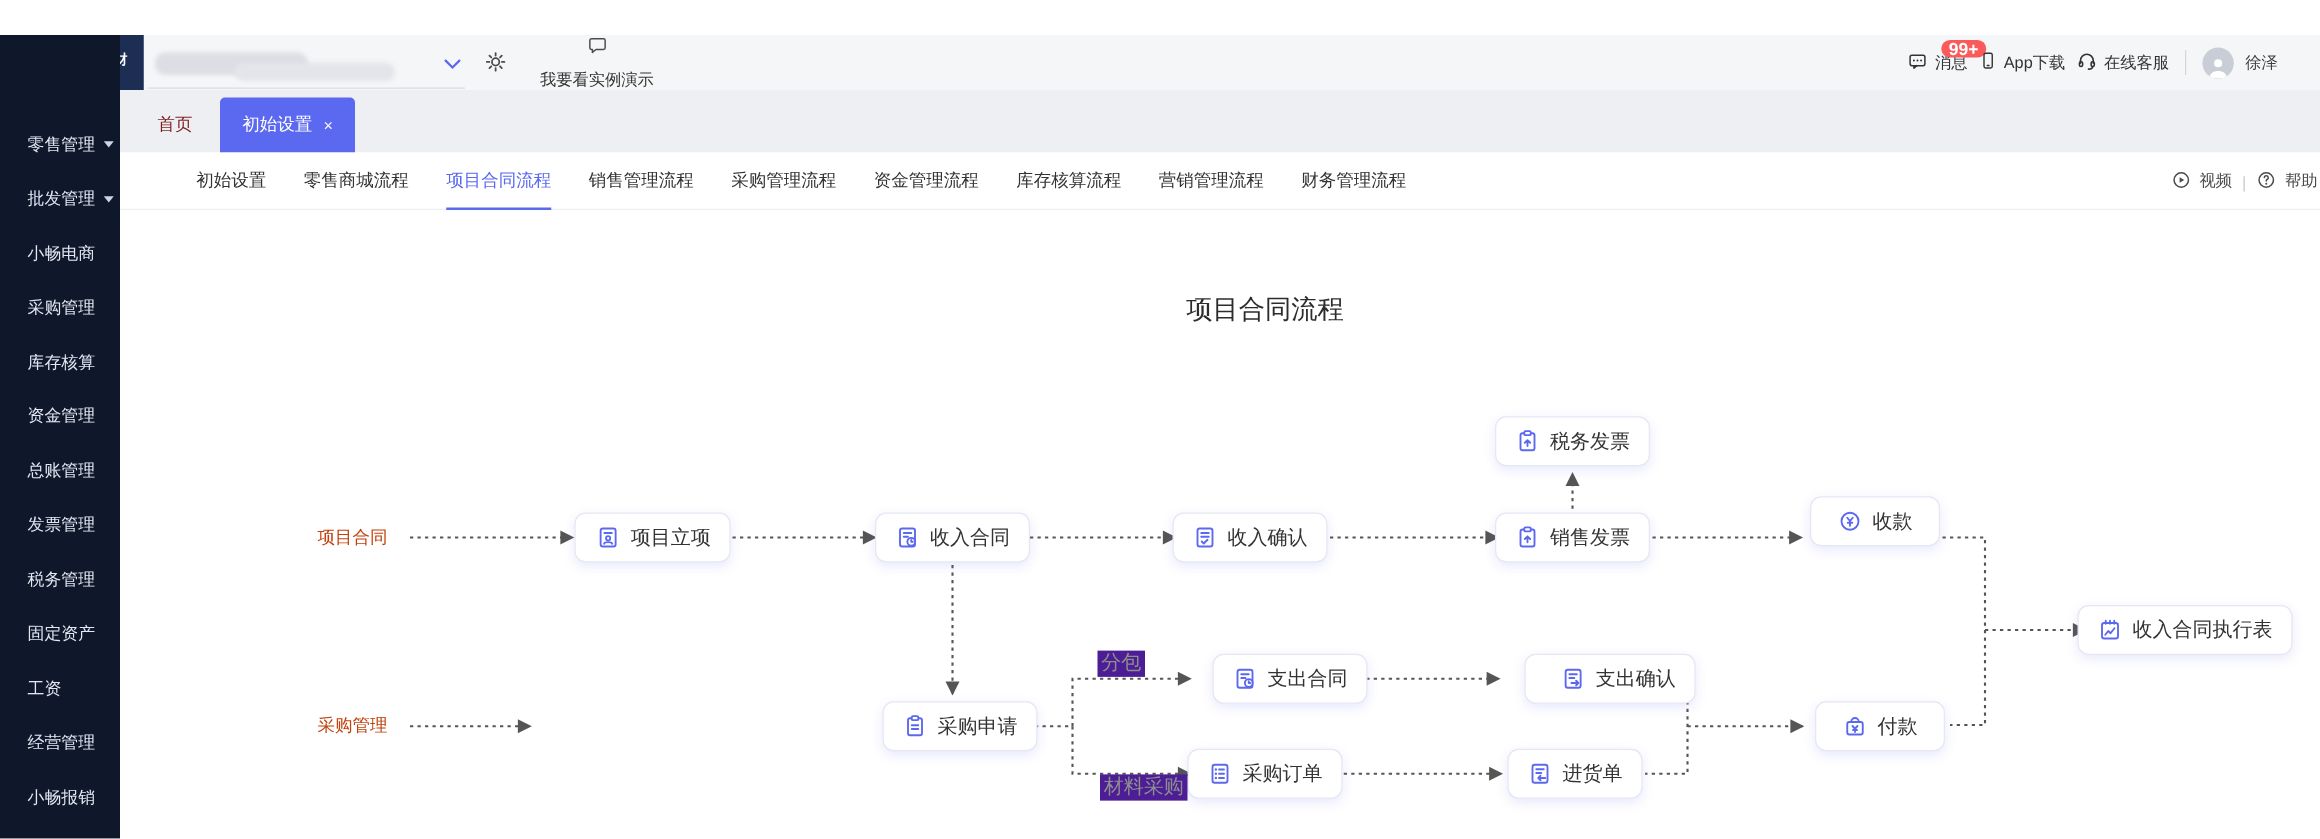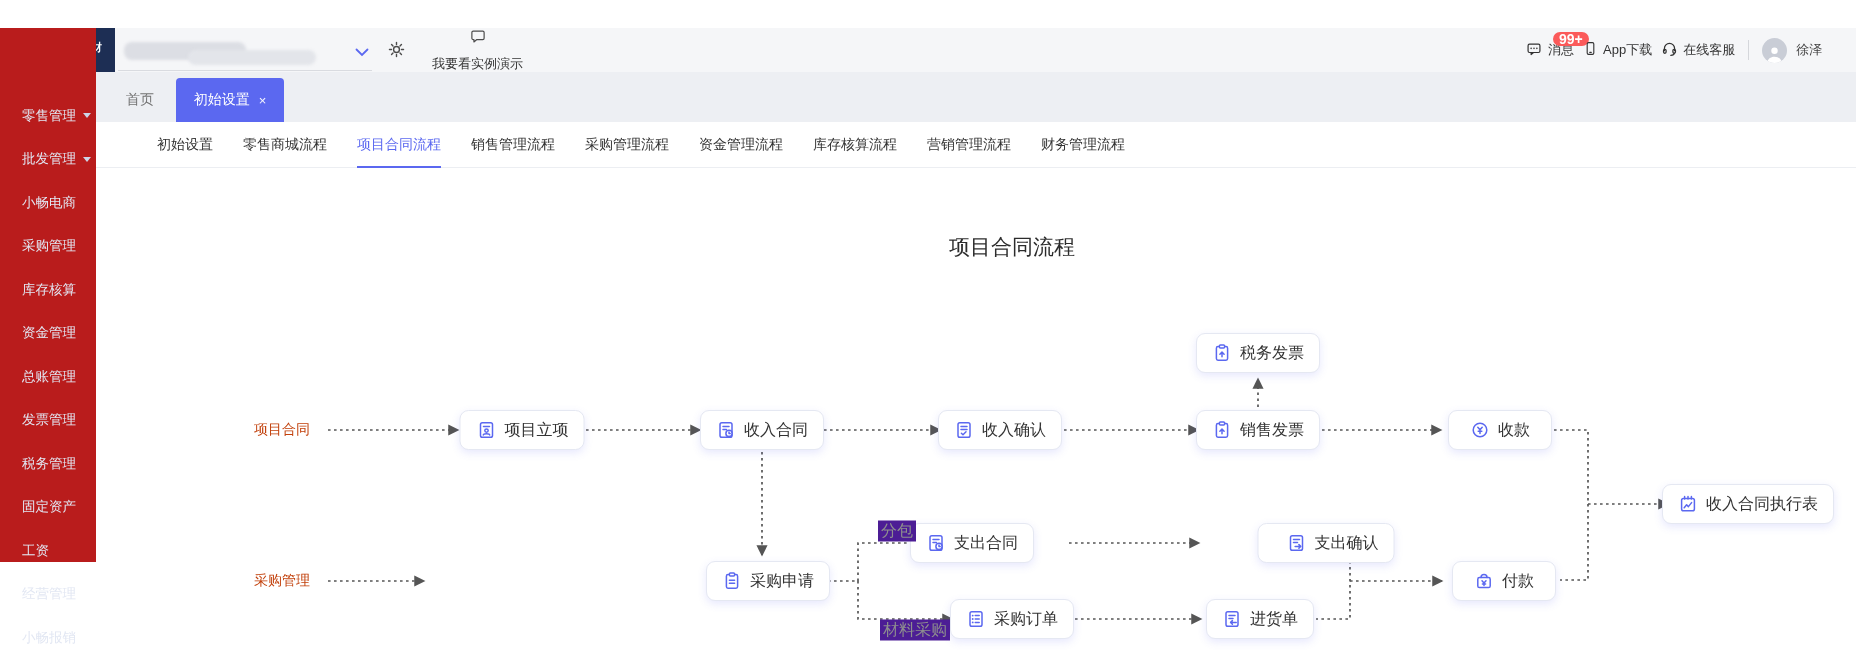--- a/index.html
+++ b/index.html
@@ -23,28 +23,28 @@
   .gear{position:absolute;left:387px;top:12px;}
   .demo{position:absolute;left:432px;top:0;height:44px;display:flex;align-items:center;gap:7px;font-size:13px;color:#333;flex-direction:column;}
   .hright{position:absolute;left:1525px;top:0;height:44px;display:flex;align-items:center;gap:9px;font-size:13px;color:#333;white-space:nowrap;}
   .hact{display:flex;align-items:center;gap:5px;position:relative;cursor:pointer;}
   .badge{position:absolute;left:28px;top:-9px;background:#fb5a5a;color:#fff;font-size:14px;line-height:14px;padding:0 6px;border-radius:8px;font-weight:bold;}
   .hdivider{width:1px;height:20px;background:#d5d7db;margin:0 4px;}
   .avatar{width:25px;height:25px;border-radius:50%;background:#c9cdd6;display:flex;align-items:flex-end;justify-content:center;overflow:hidden;}
   .uname{color:#404040;}
 
   
-  .sidebar{position:absolute;left:0;top:28px;width:96px;height:534px;background:#b91c1c;}
+  .sidebar{position:absolute;left:0;top:28px;width:96px;height:643px;background:#0f172a;}
   .snav{padding-top:66px;}
   .sitem{height:43.5px;display:flex;align-items:center;padding-left:22px;color:#e2e7f3;font-size:13.5px;cursor:pointer;white-space:nowrap;}
   .caret{width:0;height:0;border-left:4.5px solid transparent;border-right:4.5px solid transparent;border-top:5px solid #cdd5e8;margin-left:7px;}
 
   
   .tabrow{position:absolute;left:96px;top:72px;width:1760px;height:50px;background:#edeff3;display:flex;align-items:flex-end;padding-left:8px;box-sizing:border-box;}
-  .tab{height:44px;min-width:72px;display:flex;align-items:center;justify-content:center;font-size:14px;color:#737373;padding:0 14px;box-sizing:border-box;cursor:pointer;}
+  .tab{height:44px;min-width:72px;display:flex;align-items:center;justify-content:center;font-size:14px;color:#7f1d1d;padding:0 14px;box-sizing:border-box;cursor:pointer;}
   .tab.active{background:#5b68f0;color:#fff;border-radius:4px 4px 0 0;min-width:108px;}
   .tclose{margin-left:9px;font-size:13px;line-height:1;opacity:.95;cursor:pointer;}
 
   
   .navstrip{position:absolute;left:96px;top:122px;width:1760px;height:46px;background:#fff;border-bottom:1px solid #eceef2;box-sizing:border-box;}
   .nitems{position:absolute;left:61px;top:0;height:46px;display:flex;align-items:center;gap:30px;}
   .nitem{font-size:14px;color:#333;cursor:pointer;position:relative;height:46px;display:flex;align-items:center;white-space:nowrap;}
   .nitem.active{color:#5b68f0;}
   .nitem.active::after{content:"";position:absolute;left:0;right:0;bottom:0;height:2px;background:#5b68f0;}
   .nav-right{position:absolute;right:2px;top:0;height:46px;display:flex;align-items:center;gap:7px;font-size:13px;color:#4a4a4a;}
@@ -203,20 +203,38 @@
         <span class="nitem">初始设置</span>
         <span class="nitem">零售商城流程</span>
         <span class="nitem active">项目合同流程</span>
         <span class="nitem">销售管理流程</span>
         <span class="nitem">采购管理流程</span>
         <span class="nitem">资金管理流程</span>
         <span class="nitem">库存核算流程</span>
         <span class="nitem">营销管理流程</span>
         <span class="nitem">财务管理流程</span>
       </div>
+    <div class="nav-right">
+      <span>
+        <svg width="16" height="16" viewBox="0 0 20 20" fill="none" stroke="#4a4a4a" stroke-width="1.5">
+            <circle cx="10" cy="10" r="7.2"></circle>
+            <path d="M8.4 7.2 13 10l-4.6 2.8Z" fill="#4a4a4a" stroke="none"></path>
+          </svg>
+      </span>
+      <span>视频</span>
+      <span class="vdiv">|</span>
+      <span>
+        <svg width="16" height="16" viewBox="0 0 20 20" fill="none" stroke="#4a4a4a" stroke-width="1.5" stroke-linecap="round">
+            <circle cx="10" cy="10" r="7.2"></circle>
+            <path d="M8 7.6a2 2 0 1 1 2.8 1.9c-.7.3-.8.9-.8 1.5"></path>
+            <path d="M10 13.8v.01" stroke-width="2"></path>
+          </svg>
+      </span>
+      <span>帮助</span>
+    </div>
   </div>
 
   <div class="fc-title">项目合同流程</div>
   <svg class="edges" width="1856" height="671" viewBox="0 0 1856 671">
     <defs>
       <marker id="arr" viewBox="0 0 8 8" refX="6.6" refY="4" markerWidth="7.5" markerHeight="7.5" orient="auto">
         <path d="M0.5 0.5 L7.5 4 L0.5 7.5 Z" fill="#555"></path>
       </marker>
     </defs>
     <g id="edge-group" fill="none" stroke="#565656" stroke-width="1.7" stroke-dasharray="2.6 3.4">
@@ -284,51 +302,51 @@
       <div class="fnode" style="left: 1258px; top: 353px;">
         <span class="nicon">
           <svg width="20" height="20" viewBox="0 0 20 20" fill="none" stroke="#5b68f0" stroke-width="1.5" stroke-linecap="round" stroke-linejoin="round">
             <rect x="4.4" y="3.6" width="11.2" height="13.6" rx="1.6"></rect>
             <rect x="7.4" y="1.9" width="5.2" height="3.2" rx="1" fill="#fff"></rect>
             <path d="M10 13.8V9.2M7.9 11.2 10 9.1l2.1 2.1"></path>
           </svg>
         </span>
         <span>税务发票</span>
       </div>
-      <div class="fnode" style="left: 1500px; top: 430px;">
+      <div class="fnode" style="left: 1500px; top: 417px;">
         <span class="nicon">
           <svg width="20" height="20" viewBox="0 0 20 20" fill="none" stroke="#5b68f0" stroke-width="1.5" stroke-linecap="round" stroke-linejoin="round">
             <circle cx="10" cy="10" r="6.8"></circle>
             <path d="M7.8 7.2 10 9.8l2.2-2.6M10 9.8v3.8M8.2 11.2h3.6"></path>
           </svg>
         </span>
         <span>收款</span>
       </div>
       <div class="fnode" style="left: 768px; top: 581px;">
         <span class="nicon">
           <svg width="20" height="20" viewBox="0 0 20 20" fill="none" stroke="#5b68f0" stroke-width="1.5" stroke-linecap="round" stroke-linejoin="round">
             <rect x="4.4" y="3.6" width="11.2" height="13.6" rx="1.6"></rect>
             <rect x="7.4" y="1.9" width="5.2" height="3.2" rx="1" fill="#fff"></rect>
             <path d="M7.4 9.2h5.2M7.4 12.2h5.2"></path>
           </svg>
         </span>
         <span>采购申请</span>
       </div>
-      <div class="fnode" style="left: 972px; top: 543px;">
+      <div class="fnode" style="left: 1032px; top: 543px;">
         <span class="nicon">
           <svg width="20" height="20" viewBox="0 0 20 20" fill="none" stroke="#5b68f0" stroke-width="1.5" stroke-linecap="round" stroke-linejoin="round">
             <rect x="4" y="2.8" width="12" height="14.4" rx="1.8"></rect>
             <path d="M7 6.4h6M7 9.4h3.4"></path>
             <circle cx="13" cy="13.4" r="3.1" fill="#fff"></circle>
             <path d="M13 11.9v1.5h1.2"></path>
           </svg>
         </span>
         <span>支出合同</span>
       </div>
-      <div class="fnode" style="left: 1326px; top: 543px; padding-left: 28px;">
+      <div class="fnode" style="left: 1288px; top: 543px; padding-left: 28px;">
         <span class="nicon">
           <svg width="20" height="20" viewBox="0 0 20 20" fill="none" stroke="#5b68f0" stroke-width="1.5" stroke-linecap="round" stroke-linejoin="round">
             <rect x="4" y="2.8" width="12" height="14.4" rx="1.8"></rect>
             <path d="M7 6.4h6M7 9.4h4"></path>
             <path d="M8.6 13.4h5.6M12.4 11.6l1.8 1.8-1.8 1.8"></path>
           </svg>
         </span>
         <span>支出确认</span>
       </div>
       <div class="fnode" style="left: 1012px; top: 619px;">

